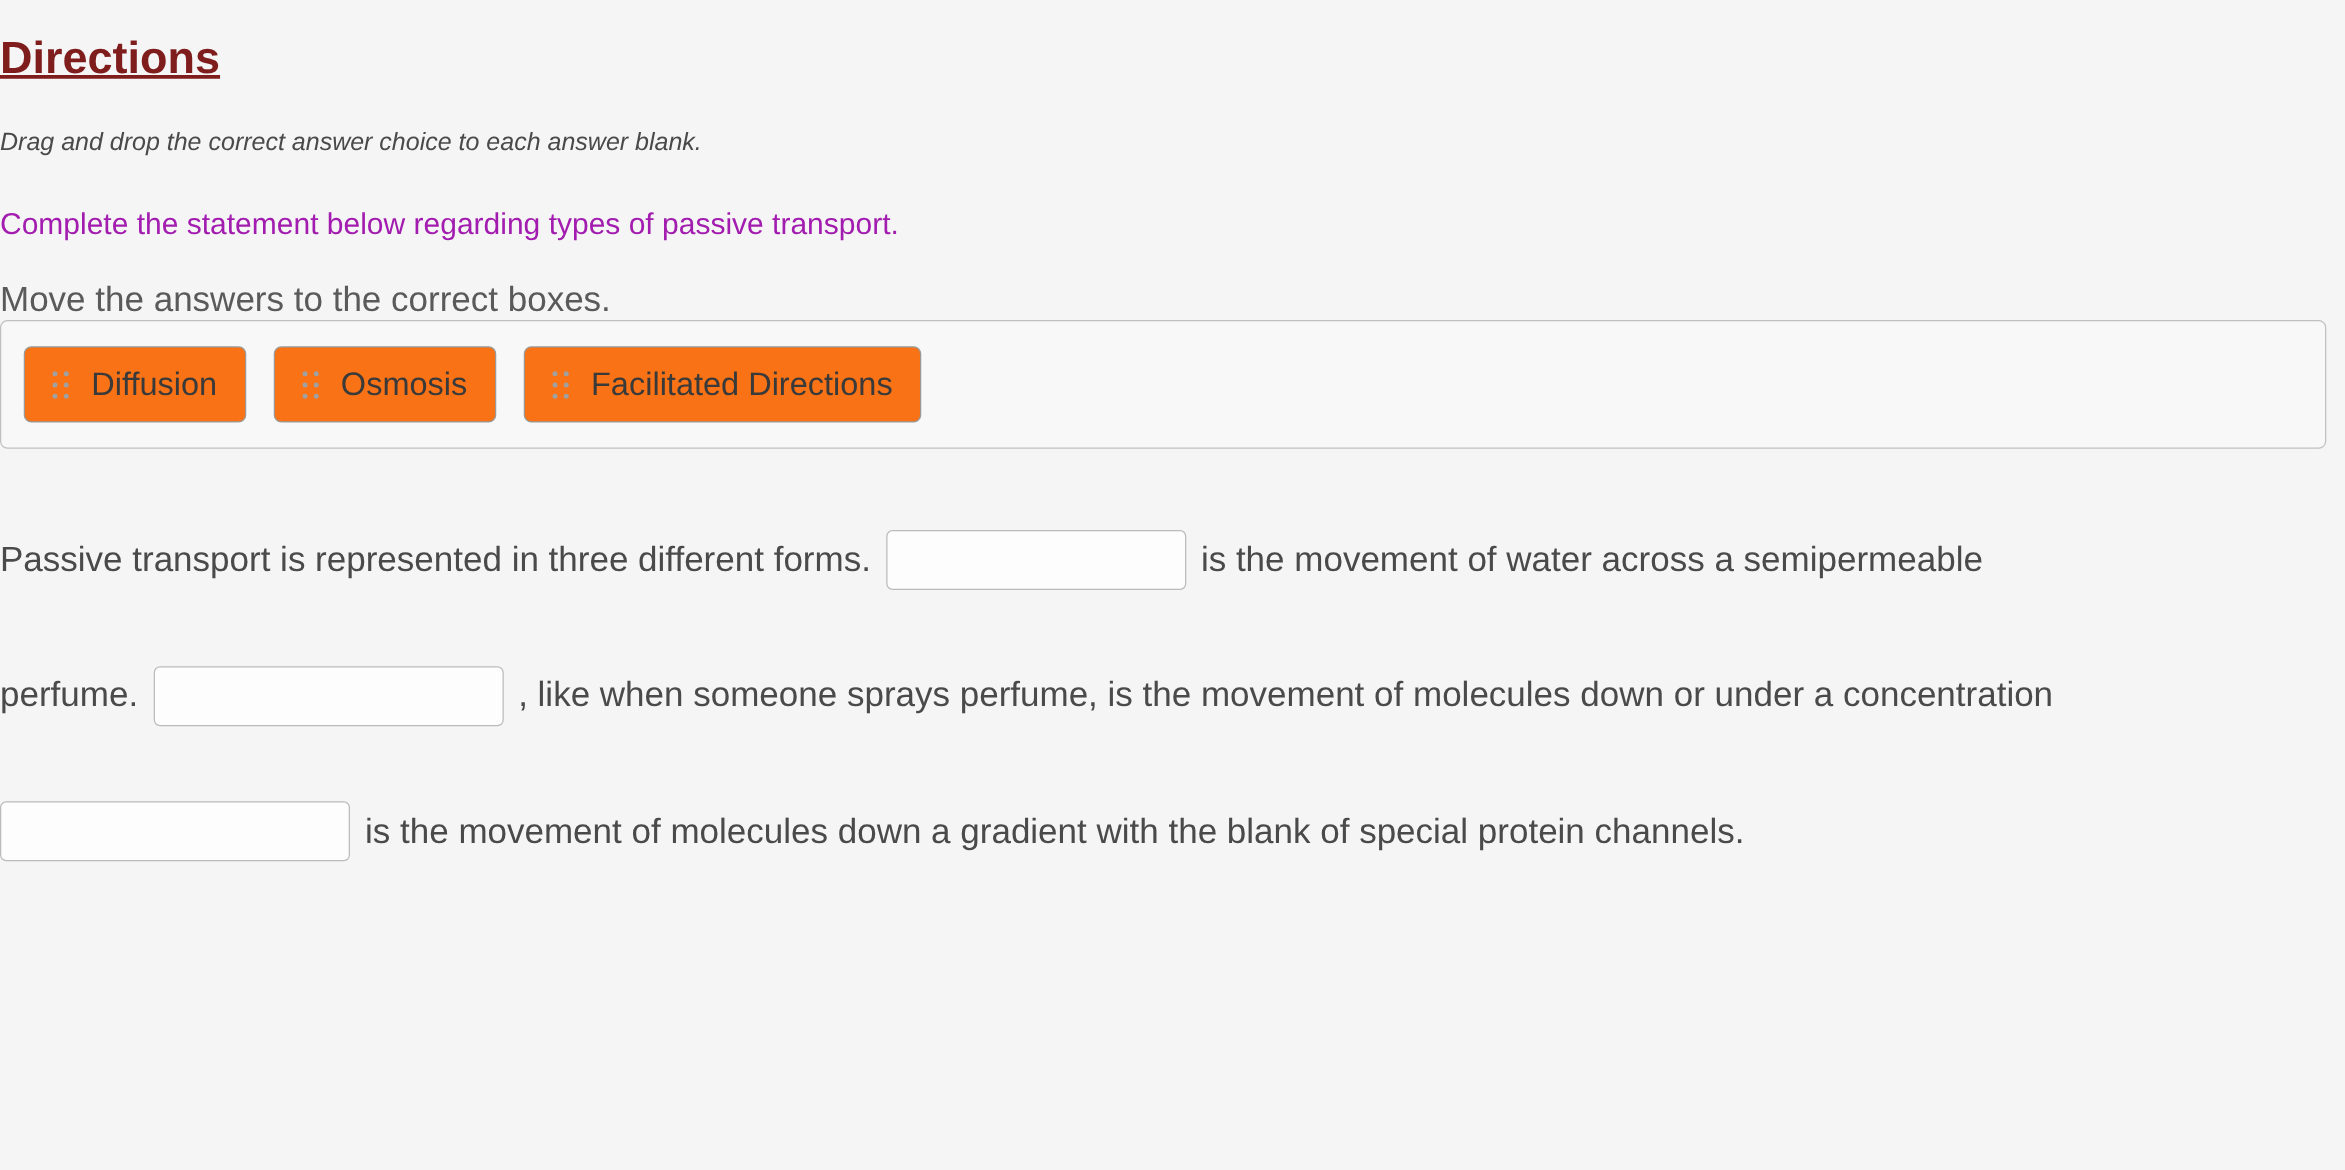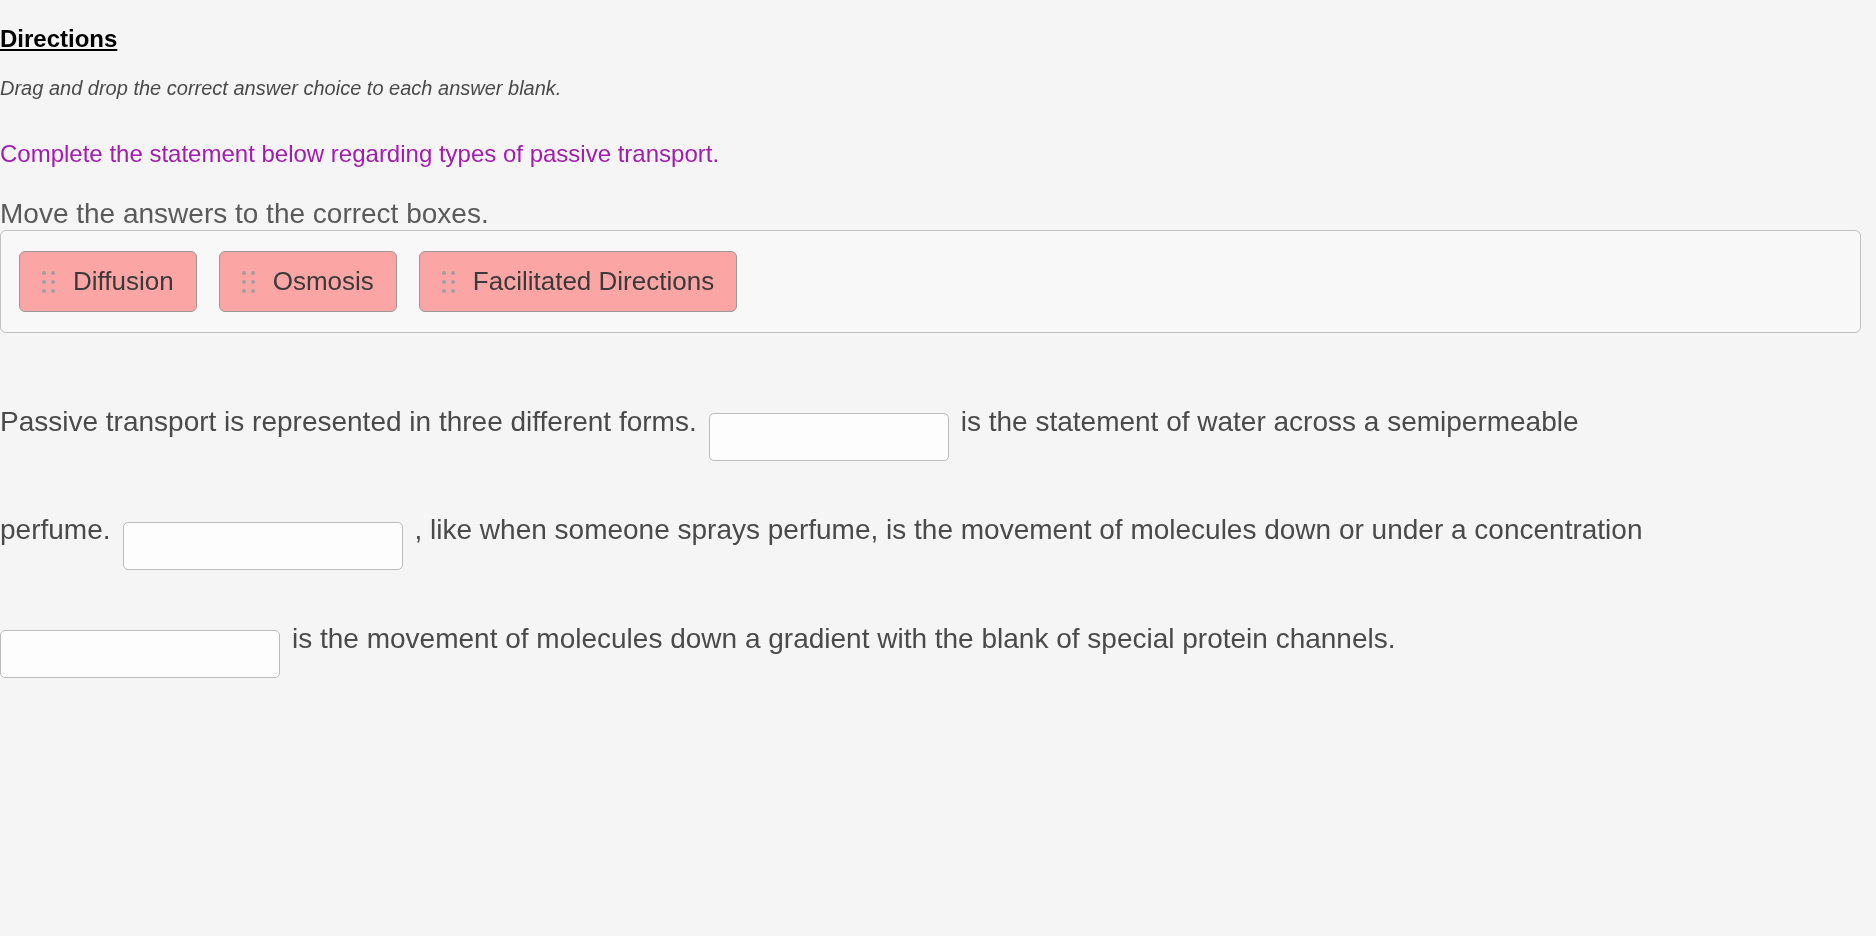--- a/index.html
+++ b/index.html
@@ -13,24 +13,24 @@
       color: #4a4a4a;
       padding: 0;
       width: 1876px;
       height: 936px;
       overflow: hidden;
     }
     .content {
       padding: 25px 0 0 0;
     }
     .directions-heading {
-      font-size: 24px;
+      font-size: 36px;
       text-decoration: underline;
-      color: #000000;
-      margin-bottom: 24px;
+      color: #7f1d1d;
+      margin-bottom: 36px;
       padding-left: 0;
     }
     .directions-text {
       font-size: 20px;
       font-style: italic;
       color: #4a4a4a;
       margin-bottom: 40px;
     }
     .instruction-text {
       font-size: 24px;
@@ -48,21 +48,21 @@
       margin-bottom: 50px;
       display: flex;
       gap: 22px;
       background: #f8f8f8;
       margin-right: 15px;
     }
     .drag-chip {
       border: 1px solid #999;
       border-radius: 6px;
       padding: 14px 22px;
-      background: #fca5a5;
+      background: #f97316;
       display: flex;
       align-items: center;
       gap: 18px;
       cursor: grab;
       font-size: 26px;
       color: #3a3a3a;
     }
     .drag-handle {
       display: inline-grid;
       grid-template-columns: repeat(2, 4px);
@@ -75,21 +75,21 @@
       background: #a0a0a0;
       border-radius: 50%;
     }
     .sentence-area {
       line-height: 2.8;
       font-size: 28px;
       color: #4a4a4a;
     }
     .sentence-row {
       display: flex;
-      align-items: flex-end;
+      align-items: center;
       flex-wrap: wrap;
       gap: 12px;
       margin-bottom: 30px;
     }
     .drop-blank {
       display: inline-block;
       min-width: 240px;
       height: 48px;
       border: 1px solid #bbb;
       border-radius: 5px;
@@ -145,21 +145,21 @@
           <span></span>
       </span>
       <span>Facilitated Directions</span>
     </div>
   </div>
 
   <div class="sentence-area">
     <div class="sentence-row">
       <span>Passive transport is represented in three different forms.</span>
       <span class="drop-blank"></span>
-      <span>is the statement of water across a semipermeable</span>
+      <span>is the movement of water across a semipermeable</span>
     </div>
     <div class="sentence-row">
       <span>perfume.</span>
       <span class="drop-blank wider"></span>
       <span>, like when someone sprays perfume, is the movement of molecules down or under a concentration</span>
     </div>
     <div class="sentence-row">
       <span class="drop-blank wider"></span>
       <span>is the movement of molecules down a gradient with the blank of special protein channels.</span>
     </div>

